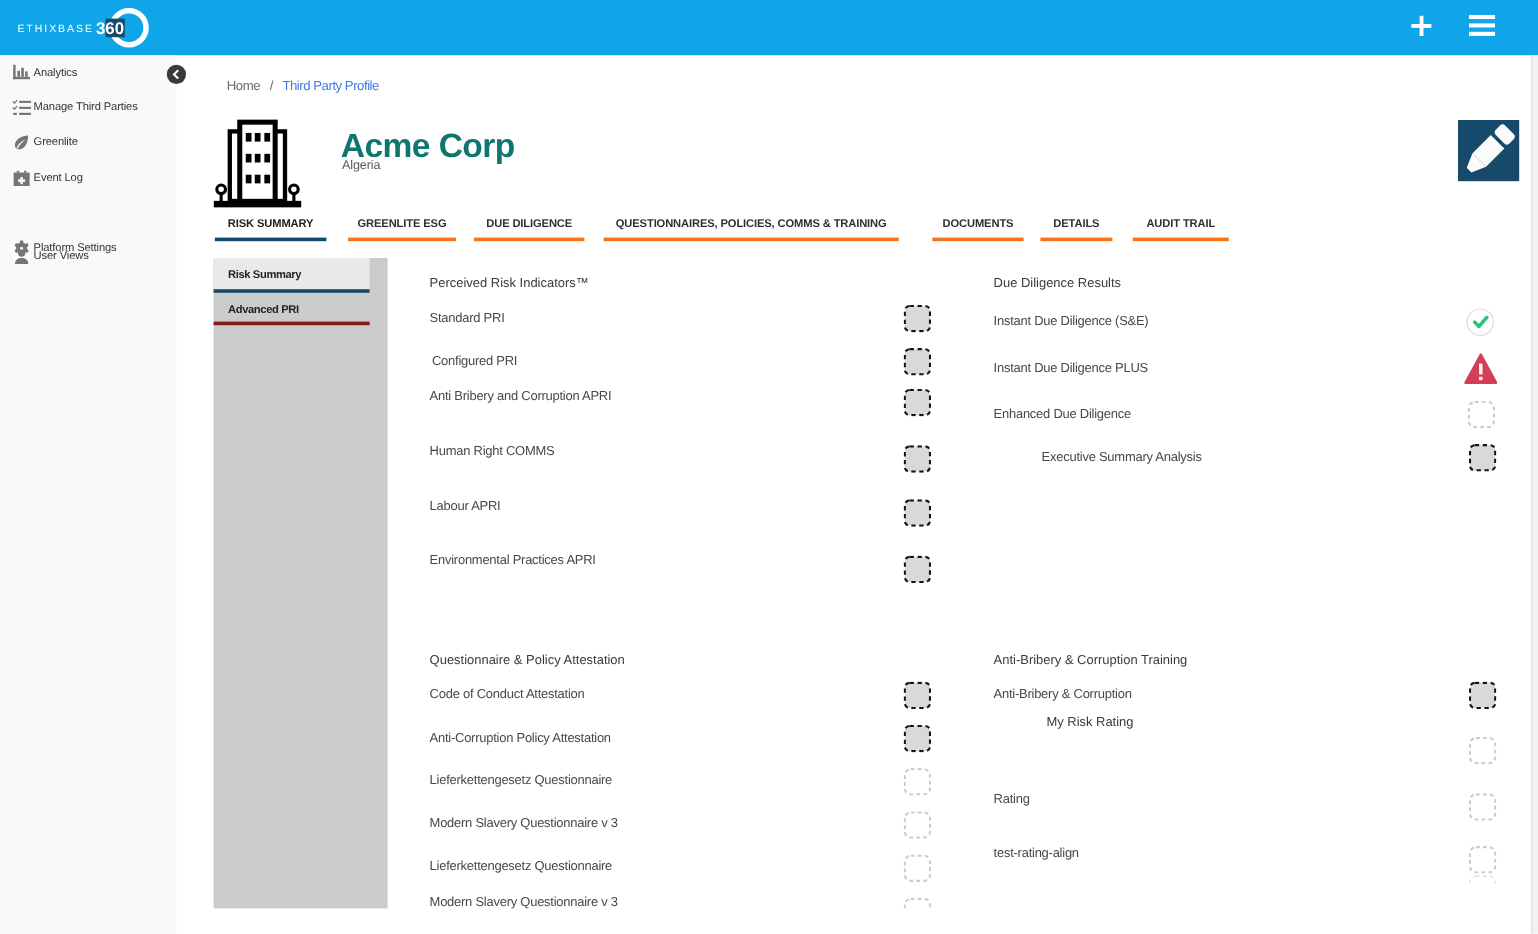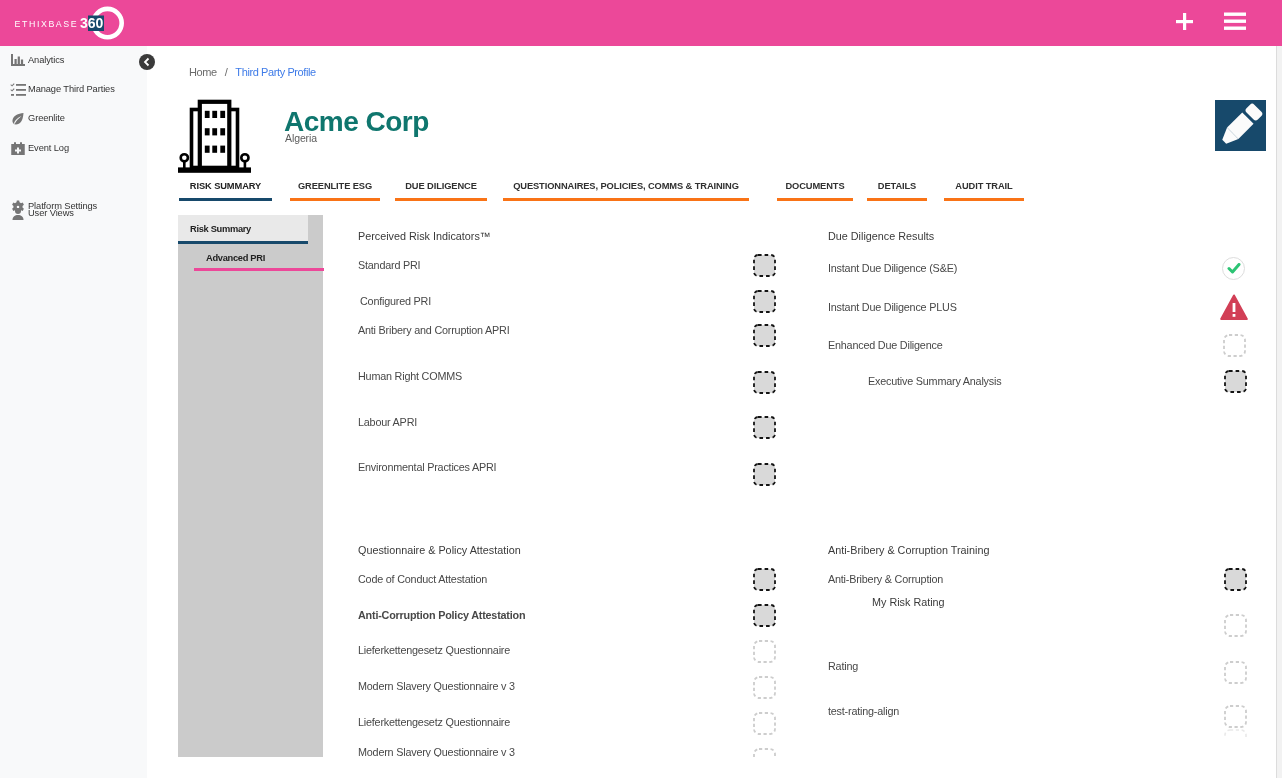--- a/index.html
+++ b/index.html
@@ -2,21 +2,21 @@
 <html><head>
 <meta charset="utf-8">
 <style>
   * { margin:0; padding:0; box-sizing:border-box; }
   html,body { width:1282px; height:778px; overflow:hidden; background:#fff;
     font-family:"Liberation Sans", sans-serif; }
   .abs { position:absolute; }
   #page { position:absolute; left:0; top:0; width:1282px; height:778px; }
 
   
-  #navbar { position:absolute; left:0; top:0; width:1282px; height:46px; background:#ec4899; }
+  #navbar { position:absolute; left:0; top:0; width:1282px; height:46px; background:#0ea5e9; }
 
   
   #sidebar { position:absolute; left:0; top:46px; width:147px; height:732px; background:#f8f9fa; }
   .snav { position:absolute; left:0; width:147px; height:20px; }
   .snav .ic { position:absolute; left:10px; top:2px; width:16px; height:16px; }
   .snav .lb { position:absolute; left:28px; top:4px; font-size:9.3px; letter-spacing:-0.1px; color:#333; white-space:nowrap; }
 
   #collapse { position:absolute; left:139px; top:54px; width:16px; height:16px;
     border-radius:50%; background:#3a3a3a; }
 
@@ -37,22 +37,22 @@
   
   .tab { position:absolute; top:177px; height:24px; font-size:9.3px; font-weight:bold;
     color:#303030; text-align:center; line-height:19px; letter-spacing:-0.1px;
     border-bottom:3px solid #f97316; white-space:nowrap; }
   .tab.active { border-bottom:3px solid #17496B; color:#222; }
 
   
   #panel { position:absolute; left:178px; top:215px; width:145px; height:542px; background:#cbcbcb; }
   #panel .it1 { position:absolute; left:0; top:0; width:130px; height:29px; background:#e9e9e9;
      border-bottom:3px solid #17496B; }
-  #panel .it2 { position:absolute; left:16px; top:29px; width:130px; height:27px;
-     border-bottom:3px solid #ec4899; }
+  #panel .it2 { position:absolute; left:0; top:29px; width:130px; height:27px;
+     border-bottom:3px solid #7f1d1d; }
   #panel .t { position:absolute; left:12px; top:9px; font-size:9.3px; letter-spacing:-0.3px; font-weight:bold; color:#222; }
 
   .hdr { position:absolute; font-size:10.8px; font-weight:normal; color:#3a3a3a; white-space:nowrap; }
   .lbl { position:absolute; font-size:10.8px; letter-spacing:-0.2px; color:#484848; white-space:nowrap; }
 
   #chk { position:absolute; left:1222px; top:257px; width:23px; height:23px;
     background:#fff; border:1px solid #ddd; border-radius:50%; }
 </style>
 </head>
 <body>
@@ -245,21 +245,21 @@
   <div class="lbl" style="left:828px; top:375px;padding-left:40px;">Executive Summary Analysis</div>
   <svg class="abs" style="left:1224px;top:370px;" width="23" height="23">
       <rect x="1" y="1" width="21" height="21" rx="4" fill="#d9d9d9" stroke="#141414" stroke-width="1.8" stroke-dasharray="3.6 3"></rect>
     </svg>
 
   <div class="hdr" style="left:358px; top:544px;">Questionnaire &amp; Policy Attestation</div>
   <div class="lbl" style="left:358px; top:573px;">Code of Conduct Attestation</div>
   <svg class="abs" style="left:753px;top:568px;" width="23" height="23">
       <rect x="1" y="1" width="21" height="21" rx="4" fill="#d9d9d9" stroke="#141414" stroke-width="1.8" stroke-dasharray="3.6 3"></rect>
     </svg>
-  <div class="lbl" style="left:358px; top:609px;font-weight:bold;">Anti-Corruption Policy Attestation</div>
+  <div class="lbl" style="left:358px; top:609px;">Anti-Corruption Policy Attestation</div>
   <svg class="abs" style="left:753px;top:604px;" width="23" height="23">
       <rect x="1" y="1" width="21" height="21" rx="4" fill="#d9d9d9" stroke="#141414" stroke-width="1.8" stroke-dasharray="3.6 3"></rect>
     </svg>
   <div class="lbl" style="left:358px; top:644px;">Lieferkettengesetz Questionnaire</div>
   <svg class="abs" style="left:753px;top:640px;" width="23" height="23">
       <rect x="1" y="1" width="21" height="21" rx="5" fill="#ffffff" stroke="#cdcdcd" stroke-width="1.8" stroke-dasharray="3.2 2.6"></rect>
     </svg>
   <div class="lbl" style="left:358px; top:680px;">Modern Slavery Questionnaire v 3</div>
   <svg class="abs" style="left:753px;top:676px;" width="23" height="23">
       <rect x="1" y="1" width="21" height="21" rx="5" fill="#ffffff" stroke="#cdcdcd" stroke-width="1.8" stroke-dasharray="3.2 2.6"></rect>

